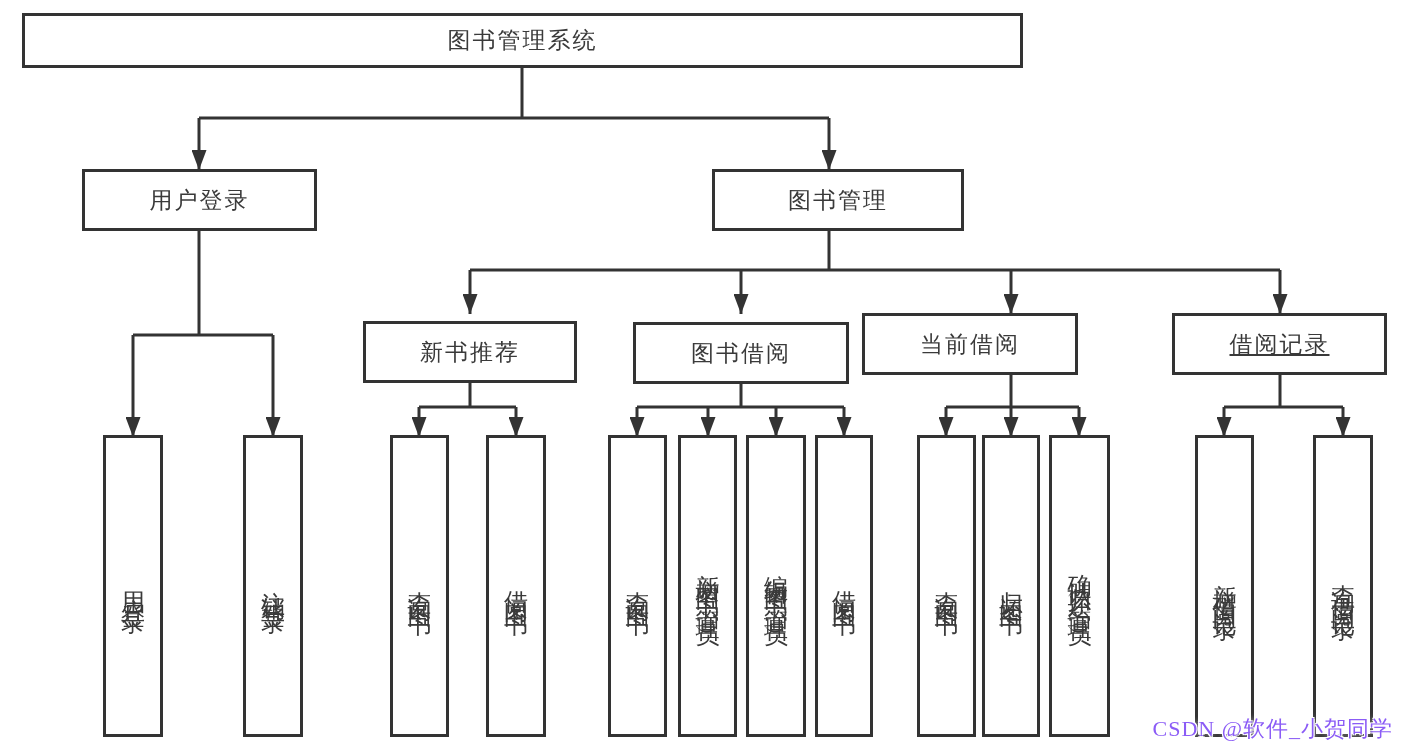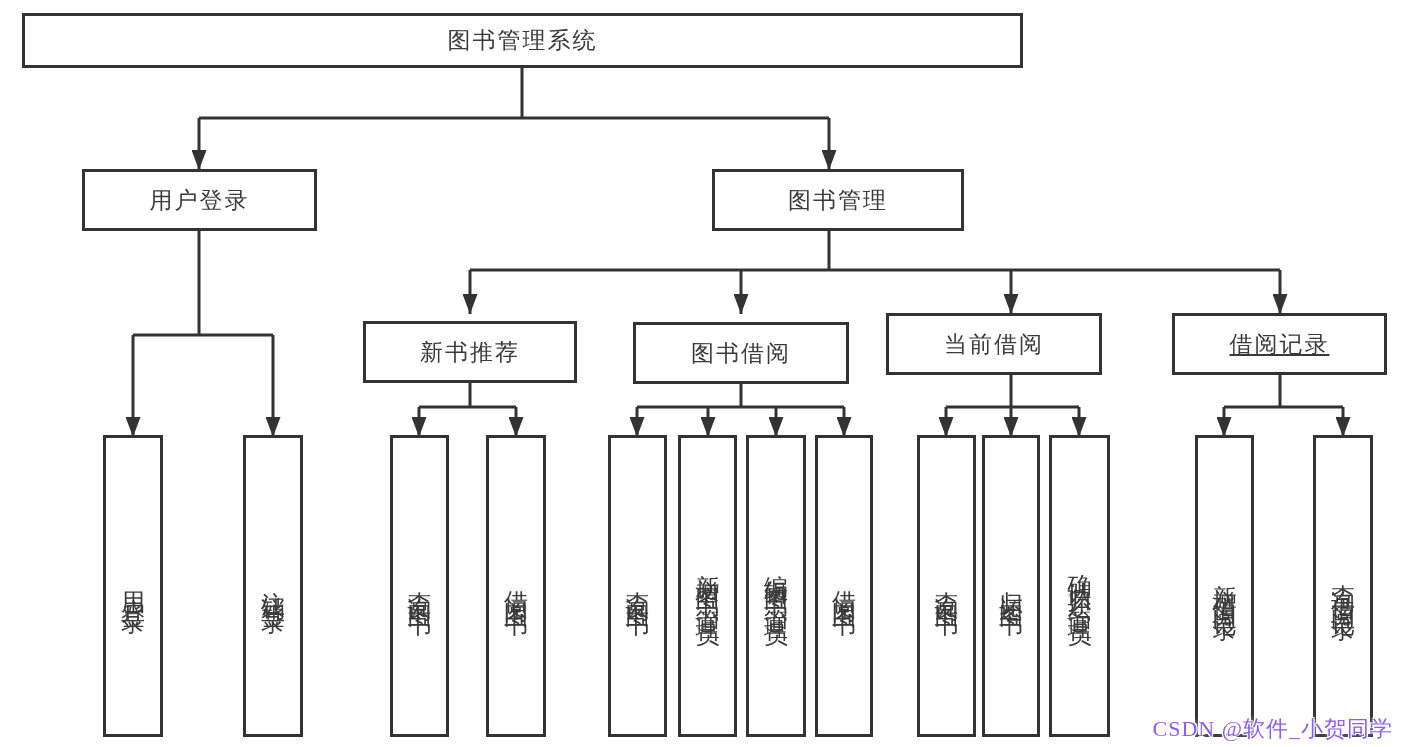--- a/index.html
+++ b/index.html
@@ -31,21 +31,21 @@
     letter-spacing:7px;
     line-height:1;
     white-space:nowrap;
   }
   
   .root { left:22px;  top:13px;  width:1001px; height:55px; }
   .l2a  { left:82px;  top:169px; width:235px;  height:62px; }
   .l2b  { left:712px; top:169px; width:252px;  height:62px; }
   .l3a  { left:363px; top:313px; width:214px;  height:62px;margin-top:8px; }
   .l3b  { left:633px; top:322px; width:216px;  height:62px; }
-  .l3c  { left:886px; top:313px; width:216px;  height:62px; }
+  .l3c  { left:862px; top:313px; width:216px;  height:62px; }
   .l3d  { left:1172px;top:313px; width:215px;  height:62px;text-decoration:underline; }
   
   .leaf { top:435px; height:302px; }
   .lf0  { left:103px;  width:60px; }
   .lf1  { left:243px;  width:60px; }
   .lf2  { left:390px;  width:59px; }
   .lf3  { left:486px;  width:60px; }
   .lf4  { left:608px;  width:59px; }
   .lf5  { left:678px;  width:59px; }
   .lf6  { left:746px;  width:60px; }

